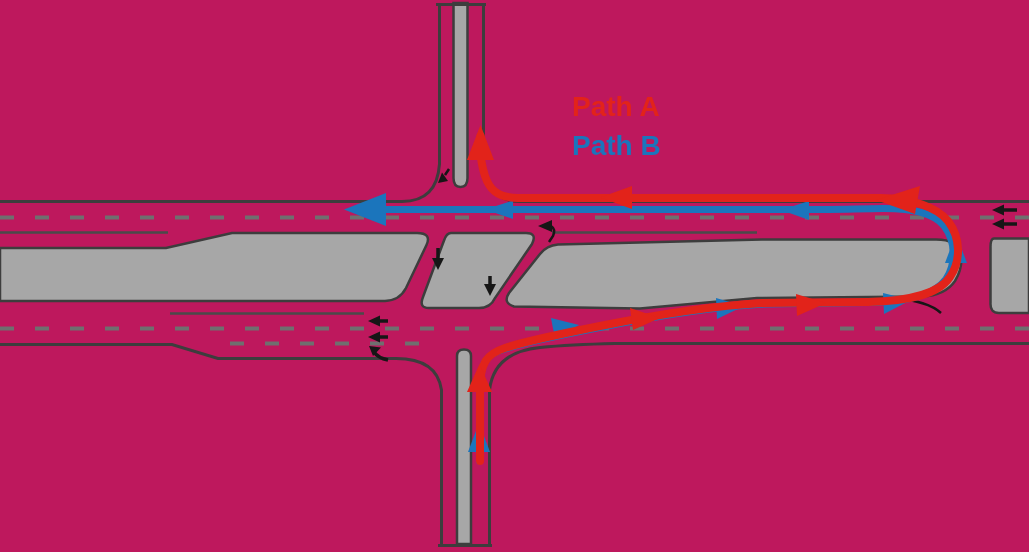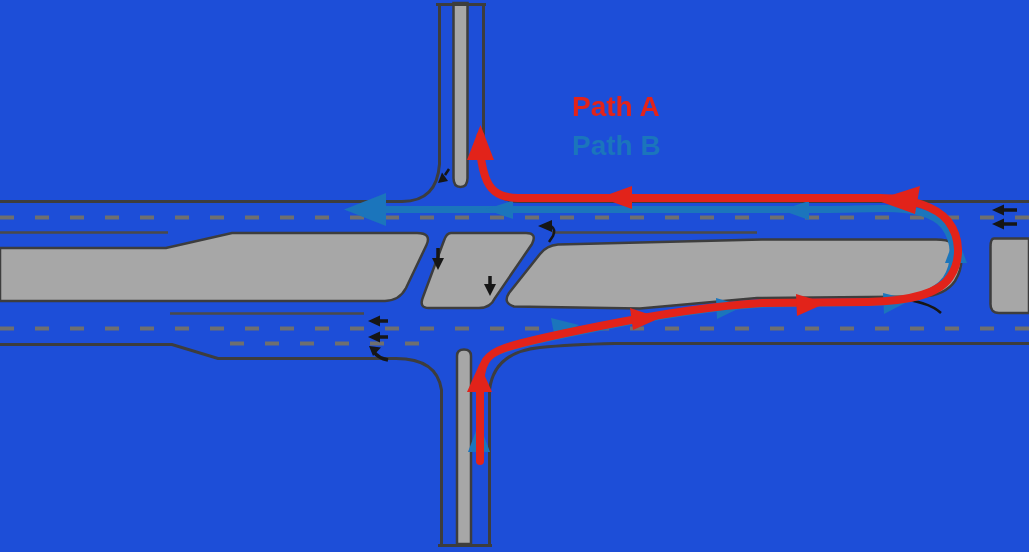--- a/index.html
+++ b/index.html
@@ -1,16 +1,16 @@
 <!DOCTYPE html>
 <html><head>
 <meta charset="utf-8">
 <style>
   html,body{margin:0;padding:0;background:#fff;}
-  .stage{position:relative;width:1029px;height:552px;background:#1d4ed8;overflow:hidden;
+  .stage{position:relative;width:1029px;height:552px;background:#be185d;overflow:hidden;
          font-family:"Liberation Sans", sans-serif;}
   svg{display:block;}
   .road-edge{stroke:#3d3d3d;stroke-width:3;fill:none;stroke-linecap:butt;}
   .lane-thin{stroke:#4a4a4a;stroke-width:2.5;fill:none;}
   .lane-dash{stroke:#6f6f6f;stroke-width:4;fill:none;stroke-dasharray:14 21;}
   .median{fill:#a7a7a7;stroke:#3d3d3d;stroke-width:2.5;}
   .blk{fill:#161616;}
   .blk-line{stroke:#161616;stroke-width:3.5;fill:none;}
   .blk-thin{stroke:#161616;stroke-width:2.5;fill:none;}
   .route-b{fill:none;stroke:#1b75bc;stroke-width:7;stroke-linecap:round;stroke-linejoin:round;}

